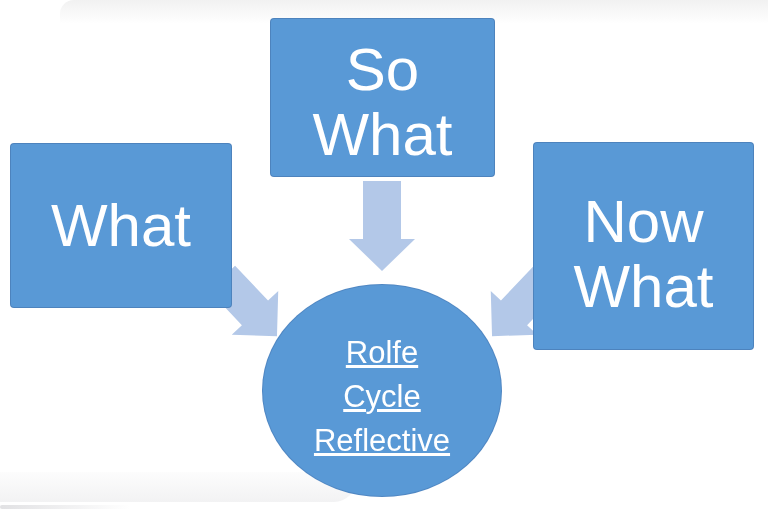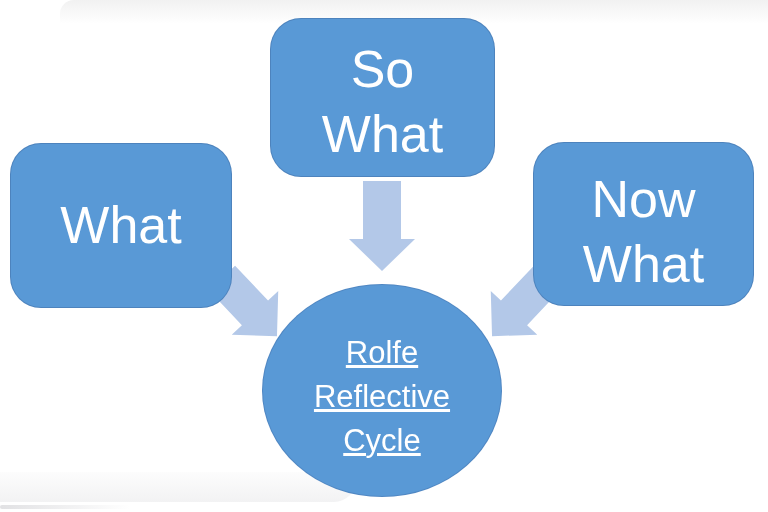--- a/index.html
+++ b/index.html
@@ -19,27 +19,27 @@
     flex-direction: column;
     align-items: center;
     justify-content: center;
     text-align: center;
     color: var(--label-text, #ffffff);
     z-index: 3;
   }
   .box {
     background: var(--node-fill, #5999D6);
     border: 1px solid rgba(62, 104, 160, 0.45);
-    border-radius: 31px;
-    font-size: 52px;
+    border-radius: 4px;
+    font-size: 60px;
     line-height: 65px;
   }
   .node-what     { left: 10px;  top: 143px; width: 220px; height: 163px; }
   .node-so-what  { left: 270px; top: 18px;  width: 225px; height: 159px; padding-top: 9px;  box-sizing: border-box; }
-  .node-now-what { left: 533px; top: 142px; width: 221px; height: 164px; padding-top: 16px; box-sizing: border-box; }
+  .node-now-what { left: 533px; top: 142px; width: 221px; height: 208px; padding-top: 16px; box-sizing: border-box; }
   .node-center {
     left: 262px; top: 284px; width: 240px; height: 213px;
     padding-top: 12px; box-sizing: border-box;
     background: var(--node-fill, #5999D6);
     border: 1px solid rgba(62, 104, 160, 0.35);
     border-radius: 50%;
     font-size: 31px;
     line-height: 44px;
     text-decoration: underline;
   }
@@ -99,17 +99,17 @@
     <span class="line">What</span>
   </div>
 
   <div class="node box node-now-what">
     <span class="line">Now</span>
     <span class="line">What</span>
   </div>
 
   <div class="node node-center">
     <span class="line">Rolfe</span>
+    <span class="line">Cycle</span>
     <span class="line">Reflective</span>
-    <span class="line">Cycle</span>
   </div>
 
 </div>
 
 </body></html>

